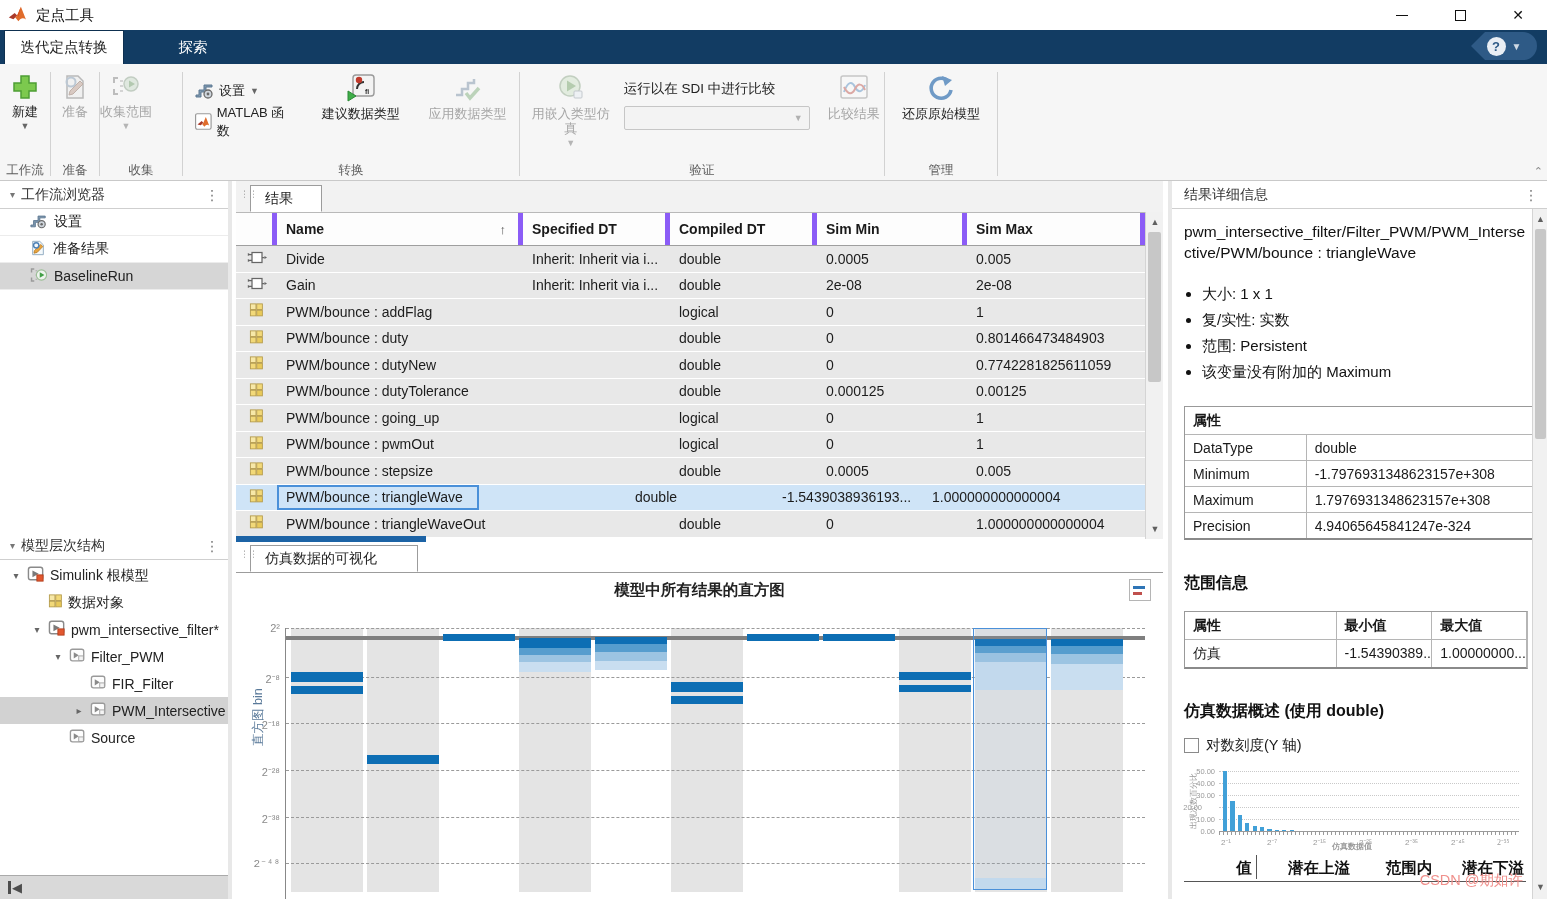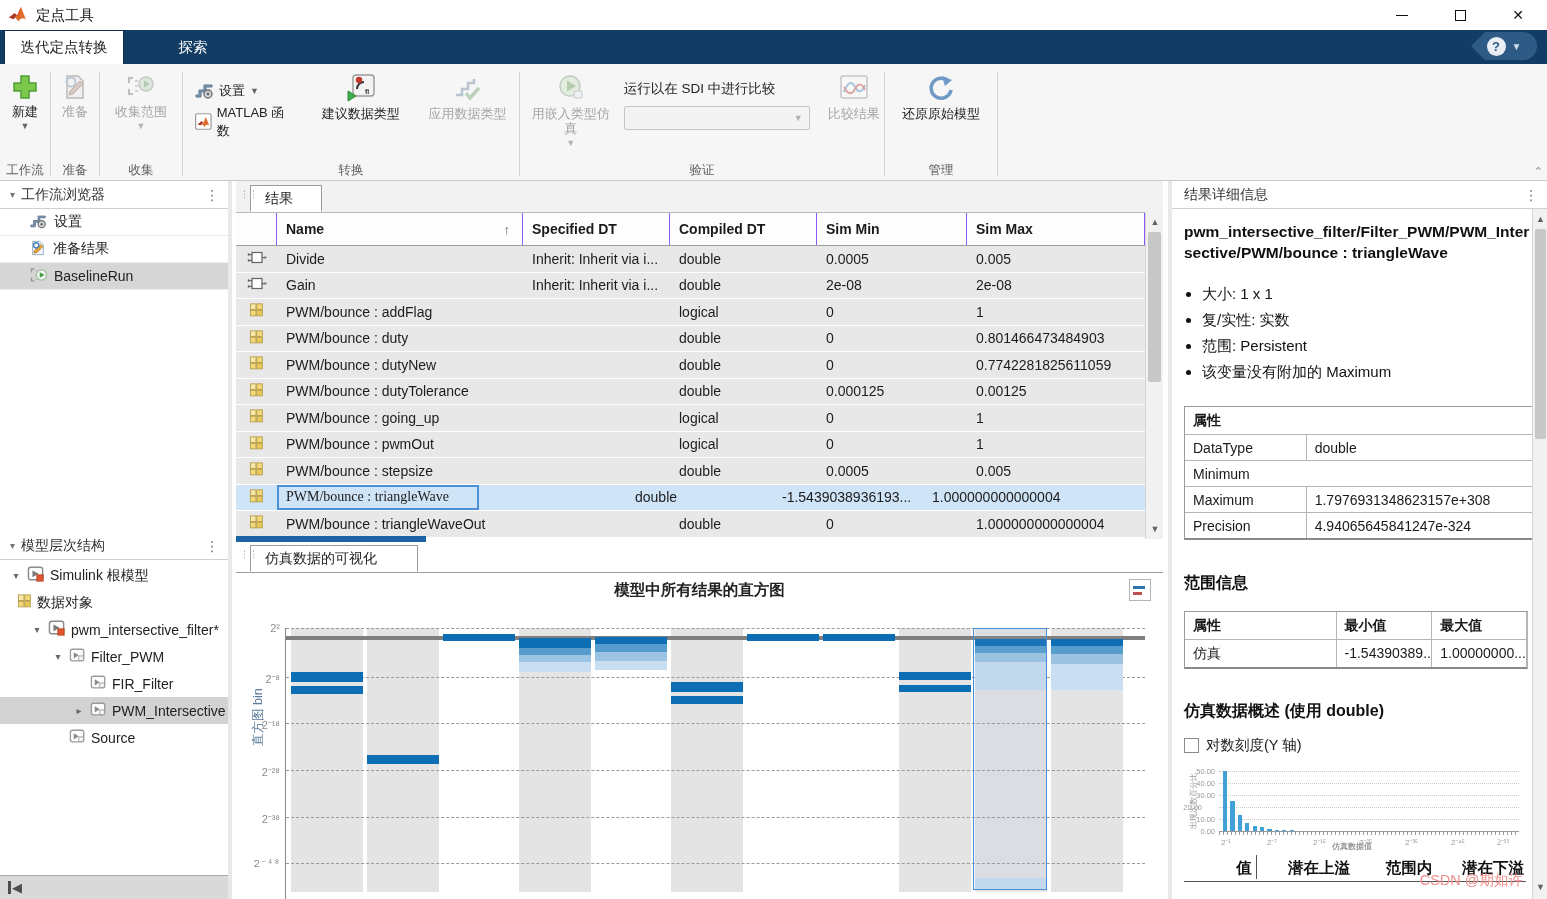--- a/index.html
+++ b/index.html
@@ -50,21 +50,21 @@
   .tree-exp { width:12px; color:#666; font-size:10px; text-align:center; flex:0 0 12px; }
   .sb-bottombar { position:absolute; left:0; bottom:0; width:228px; height:24px; background:#d9d9d9; border-top:1px solid #aaa; display:flex; align-items:center; }
   .skipbtn { margin-left:8px; display:flex; align-items:center; cursor:pointer; color:#4d4d4d; }
   .skipbtn .bar { width:3px; height:13px; background:#4d4d4d; margin-right:1px; }
   .skipbtn .tri { font-size:13px; line-height:13px; }
   
   .main { position:absolute; left:236px; top:181px; width:927px; height:718px; background:#fff; }
   .doc-tab { position:absolute; height:27px; background:#fff; border:1px solid #9c9c9c; border-bottom:1px solid #fff; display:flex; align-items:center; padding-left:14px; font-size:14px; color:#222; cursor:pointer; }
   .handle { position:absolute; left:-11px; top:6px; color:#999; font-size:9px; line-height:5px; }
   .tbl-head { position:absolute; display:flex; background:#fdfdfd; border-top:1px solid #b9b9b9; border-bottom:1px solid #9f9f9f; }
-  .th { font-weight:bold; font-size:14px; display:flex; align-items:center; padding-left:9px; border-right:1px solid #8b5cf6; position:relative; cursor:pointer; }
+  .th { font-weight:bold; font-size:14px; display:flex; align-items:center; padding-left:9px; border-right:5px solid #8b5cf6; position:relative; cursor:pointer; }
   .sortarrow { position:absolute; right:12px; color:#555; font-size:13px; }
   .trow { display:flex; height:26.5px; border-bottom:1px solid #fff; background:#e8e8e8; cursor:pointer; }
   .trow.sel { background:#cfe4f7; }
   .td { display:flex; align-items:center; padding-left:9px; font-size:14px; color:#1c1c1c; overflow:hidden; white-space:nowrap; }
   .td.iconcell { justify-content:center; padding-left:0; }
   .namecell-sel { outline:2px solid #4a90d9; outline-offset:-2px; }
   .vscroll { position:absolute; width:18px; background:#f1f1f1; border-left:1px solid #d4d4d4; }
   .sarrow { position:absolute; left:0; width:18px; height:16px; display:flex; align-items:center; justify-content:center; color:#606060; font-size:9px; cursor:pointer; }
   .sthumb { position:absolute; left:2px; width:13px; background:#c7c7c7; border-radius:2px; cursor:pointer; }
   .hthumb { position:absolute; height:6px; background:#1c63a5; cursor:pointer; }
@@ -75,21 +75,21 @@
   .ylab-rot { position:absolute; transform:rotate(-90deg); transform-origin:left top; color:#5a7a9a; font-size:12.5px; white-space:nowrap; }
   .plot { position:absolute; overflow:hidden; }
   .gridline { position:absolute; left:0; width:100%; border-top:1.6px dashed #9a9a9a; }
   .gtick { position:absolute; text-align:right; width:30px; color:#8a8a8a; font-size:11px; }
   .chart-col { position:absolute; top:0; cursor:pointer; }
   .band { position:absolute; left:0; width:100%; }
   .grayline { position:absolute; left:0; width:100%; height:3.5px; background:#7f7f7f; }
   .colsel { position:absolute; border:1.6px solid #4a90d9; background:rgba(140,180,220,0.10); pointer-events:none; }
   
   .rightpanel { position:absolute; left:1168px; top:181px; width:379px; height:718px; background:#fff; border-left:4px solid #e8e8e8; }
-  .rp-title { position:absolute; left:12px; top:40px; width:346px; font-weight:bold; font-size:15.5px; line-height:21px; word-break:break-all; color:#111; }
+  .rp-title { position:absolute; left:12px; top:40px; width:346px; font-weight:normal; font-size:15.5px; line-height:21px; word-break:break-all; color:#111; }
   .rp-bullets { position:absolute; left:30px; top:104px; }
   .rp-bullets li { font-size:15px; margin-bottom:7px; color:#111; }
   .dtable { position:absolute; border:1px solid #999; border-bottom:2px solid #8a8a8a; border-right:2px solid #b5b5b5; }
   .drow { display:flex; border-bottom:1px solid #b5b5b5; background:#fff; }
   .drow:last-child { border-bottom:none; }
   .dcell { padding:5px 8px 4px 8px; font-size:14px; border-right:1px solid #b5b5b5; overflow:hidden; white-space:nowrap; }
   .dcell:last-child { border-right:none; }
   .dcell.h { font-weight:bold; }
   .rp-h2 { position:absolute; left:12px; font-weight:bold; font-size:15px; color:#111; }
   .cbrow { position:absolute; left:12px; display:flex; align-items:center; gap:7px; font-size:14.5px; cursor:pointer; }
@@ -166,21 +166,21 @@
           <circle cx="10" cy="9" r="4.5" fill="none" stroke="#bcc8d4" stroke-width="2"></circle>
         </svg>
         <span class="cap">准备</span>
       </div>
     </div>
     <div class="tb-label">准备</div>
   </div>
   <div class="tb-sep"></div>
 
   <div class="tb-group" style="width:82px;">
-    <div class="tb-row" style="justify-content:center;">
+    <div class="tb-row" style="">
       <div class="bigbtn disabled">
         <svg width="30" height="28" viewBox="0 0 30 28">
           <path d="M7 5 h-4 v5 M3 16 v5 h4" fill="none" stroke="#bdbdbd" stroke-width="2"></path>
           <path d="M9 8 h3 M9 13 h3 M9 18 h3" stroke="#c9c9c9" stroke-width="1.5"></path>
           <circle cx="20" cy="11" r="7" fill="#dfe8df" stroke="#c2cdc2" stroke-width="1.5"></circle>
           <path d="M18 7.5 L24 11 L18 14.5 Z" fill="#b3c9b0"></path>
         </svg>
         <span class="cap">收集范围</span>
         <span class="caret">▼</span>
       </div>
@@ -321,21 +321,21 @@
   <div id="mh-items" class="abs" style="left:0; top:381px; width:228px;">
       <div class="tree-item" style="padding-left: 10px;">
         <span class="tree-exp">▾</span>
         <span><svg width="18" height="16" viewBox="0 0 20 18">
             <rect x="1.5" y="1.5" width="16" height="14" rx="2.5" fill="#fff" stroke="#8a8a8a" stroke-width="1.6"></rect>
             <path d="M6 5 L13 8.8 L6 12.6 Z" fill="#7a7a7a"></path>
             <rect x="11" y="10" width="7" height="7" fill="#e2572f" stroke="#b13d1c"></rect>
           </svg></span>
         <span>Simulink 根模型</span>
       </div>
-      <div class="tree-item" style="">
+      <div class="tree-item" style="padding-left: 31px;">
         <span class="tree-exp"></span>
         <span><svg width="15" height="14" viewBox="0 0 16 16">
             <rect x="1" y="1" width="6.4" height="6.4" fill="#f7e8a8" stroke="#b49a4a"></rect>
             <rect x="8.3" y="1" width="6.4" height="6.4" fill="#f2d979" stroke="#b49a4a"></rect>
             <rect x="1" y="8.3" width="6.4" height="6.4" fill="#f2d979" stroke="#b49a4a"></rect>
             <rect x="8.3" y="8.3" width="6.4" height="6.4" fill="#e8c95a" stroke="#b49a4a"></rect>
           </svg></span>
         <span>数据对象</span>
       </div>
       <div class="tree-item" style="padding-left: 31px;">
@@ -559,21 +559,21 @@
       </div>
       <div class="trow sel">
         <div class="td iconcell" style="width: 41px;">
           <span><svg width="15" height="14" viewBox="0 0 16 16">
               <rect x="1" y="1" width="6.4" height="6.4" fill="#f7e8a8" stroke="#b49a4a"></rect>
               <rect x="8.3" y="1" width="6.4" height="6.4" fill="#f2d979" stroke="#b49a4a"></rect>
               <rect x="1" y="8.3" width="6.4" height="6.4" fill="#f2d979" stroke="#b49a4a"></rect>
               <rect x="8.3" y="8.3" width="6.4" height="6.4" fill="#e8c95a" stroke="#b49a4a"></rect>
             </svg></span>
         </div>
-        <div class="td namecell-sel" style="width: 202px; font-family: Liberation Serif, serif;">PWM/bounce : triangleWave</div>
+        <div class="td namecell-sel" style="width: 202px;">PWM/bounce : triangleWave</div>
         <div class="td " style="width: 147px;"></div>
         <div class="td " style="width: 147px;">double</div>
         <div class="td " style="width: 150px;">-1.5439038936193...</div>
         <div class="td " style="width: 178px;">1.000000000000004</div>
       </div>
       <div class="trow">
         <div class="td iconcell" style="width: 41px;">
           <span><svg width="15" height="14" viewBox="0 0 16 16">
               <rect x="1" y="1" width="6.4" height="6.4" fill="#f7e8a8" stroke="#b49a4a"></rect>
               <rect x="8.3" y="1" width="6.4" height="6.4" fill="#f2d979" stroke="#b49a4a"></rect>
@@ -685,20 +685,21 @@
   <div class="dtable" id="dt1" style="left:12px; top:225px; width:350px;">
       <div class="drow">
         <div class="dcell h" style="width: 122px;">属性</div>
       </div>
       <div class="drow">
         <div class="dcell" style="width: 122px;">DataType</div>
         <div class="dcell" style="width: 226px;">double</div>
       </div>
       <div class="drow">
         <div class="dcell" style="width: 122px;">Minimum</div>
+        <div class="dcell" style="width: 226px;">-1.7976931348623157e+308</div>
       </div>
       <div class="drow">
         <div class="dcell" style="width: 122px;">Maximum</div>
         <div class="dcell" style="width: 226px;">1.7976931348623157e+308</div>
       </div>
       <div class="drow">
         <div class="dcell" style="width: 122px;">Precision</div>
         <div class="dcell" style="width: 226px;">4.94065645841247e-324</div>
       </div>
     </div>

